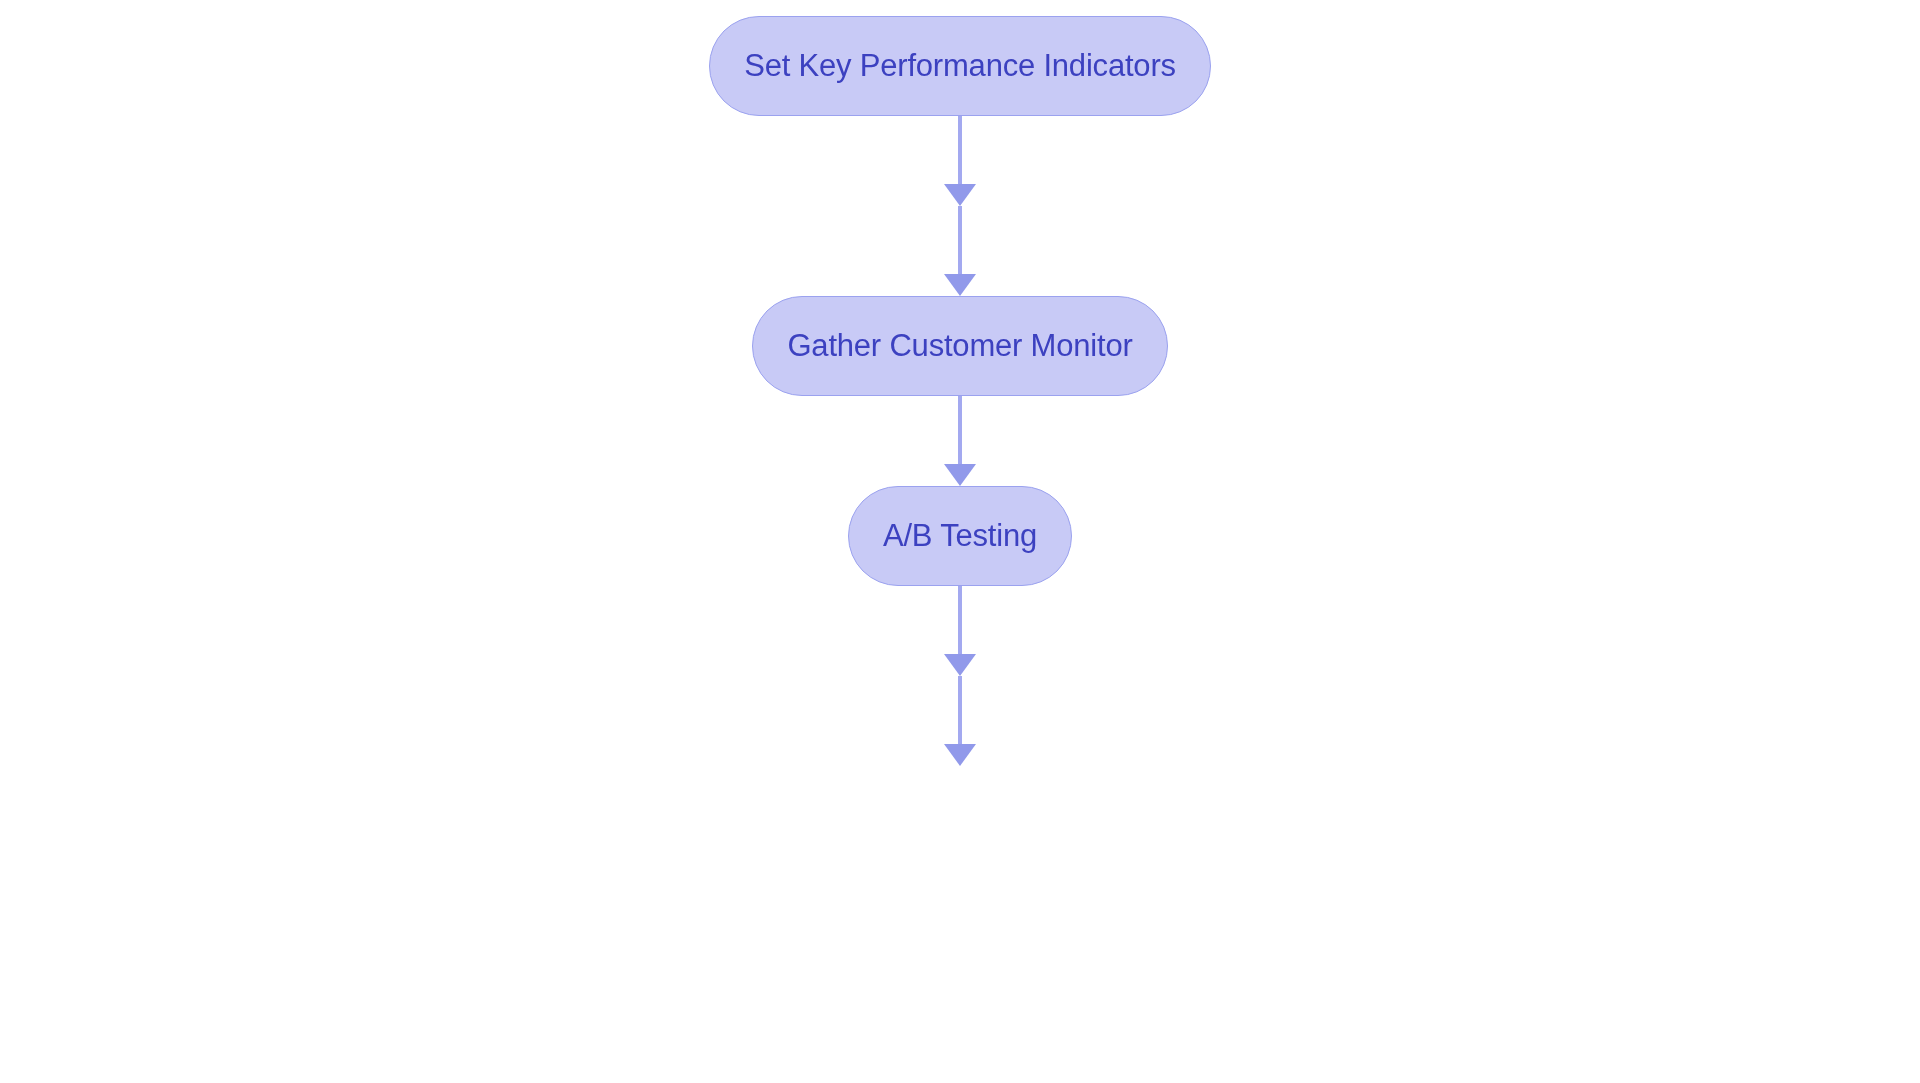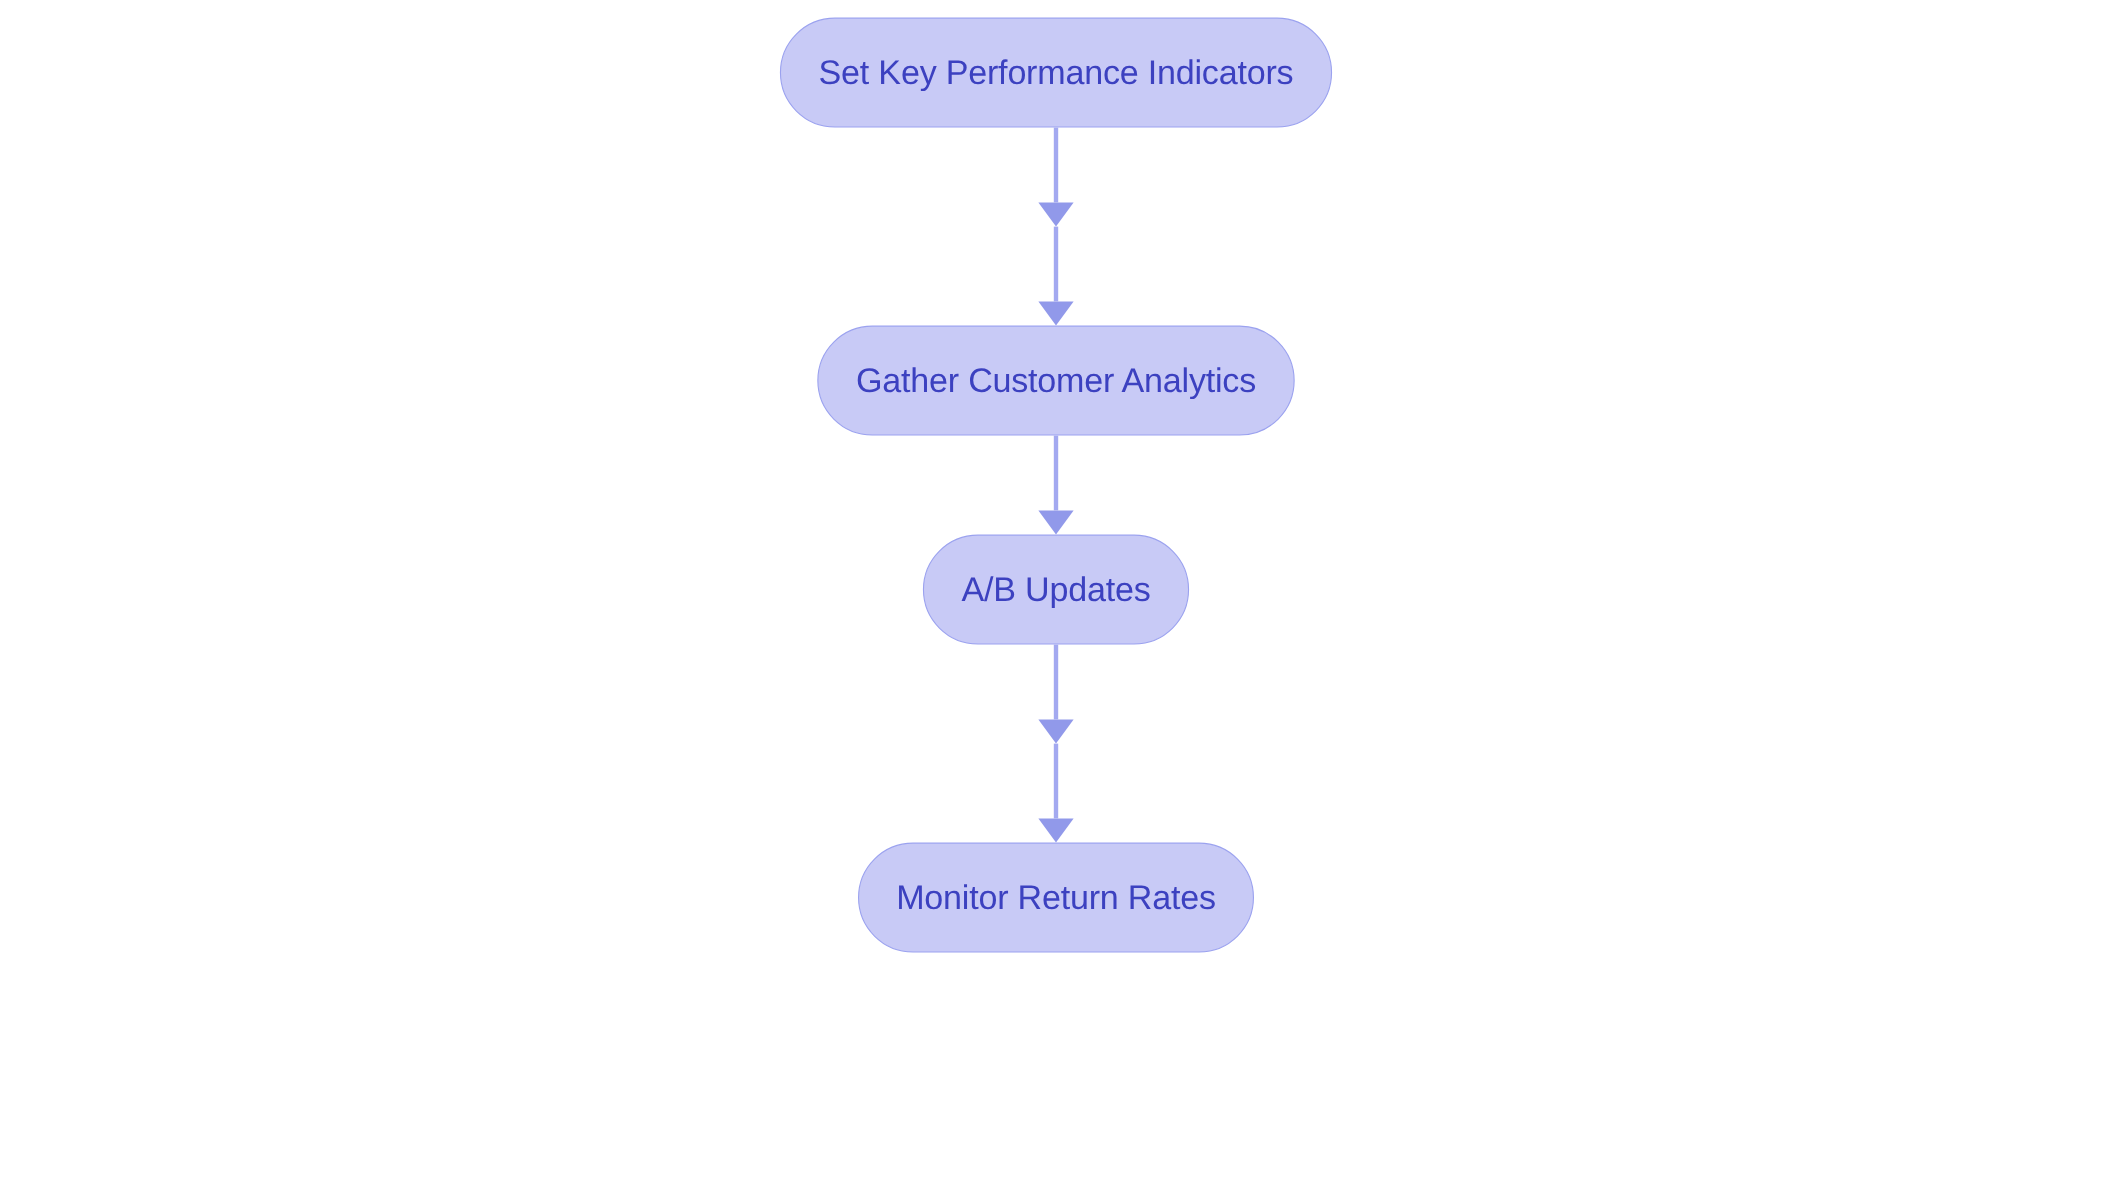--- a/index.html
+++ b/index.html
@@ -79,40 +79,37 @@
     <div class="head"></div>
   </div>
 
 
   <div class="arrow">
     <div class="shaft"></div>
     <div class="head"></div>
   </div>
 
   <div class="node">
-    <span class="label">Gather Customer Analytics</span>
+    <span class="label">Gather Customer Monitor</span>
   </div>
 
   <div class="arrow">
     <div class="shaft"></div>
     <div class="head"></div>
   </div>
 
   <div class="node">
-    <span class="label">A/B Updates</span>
+    <span class="label">A/B Testing</span>
   </div>
 
   <div class="arrow">
     <div class="shaft"></div>
     <div class="head"></div>
   </div>
 
 
   <div class="arrow">
     <div class="shaft"></div>
     <div class="head"></div>
   </div>
 
-  <div class="node">
-    <span class="label">Monitor Return Rates</span>
-  </div>
 
 </div>
 
 </body></html>

